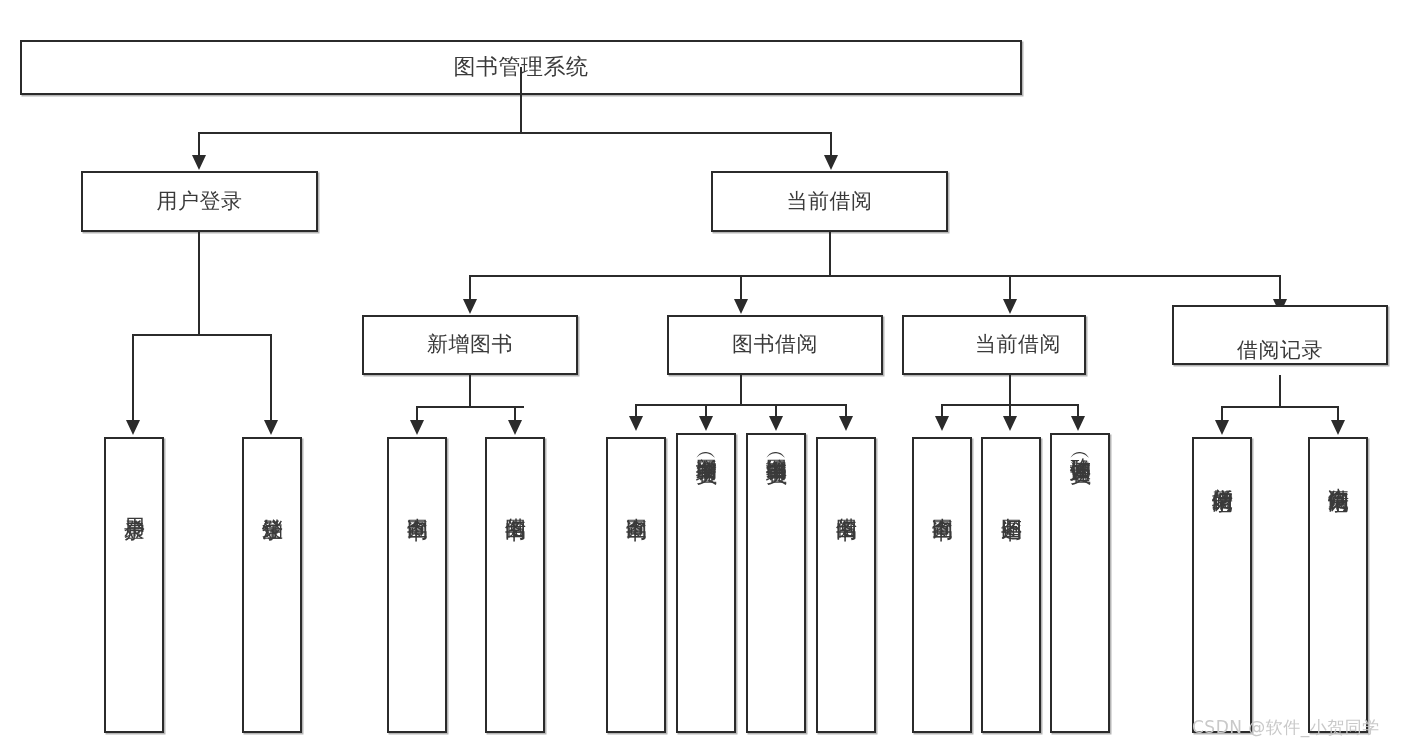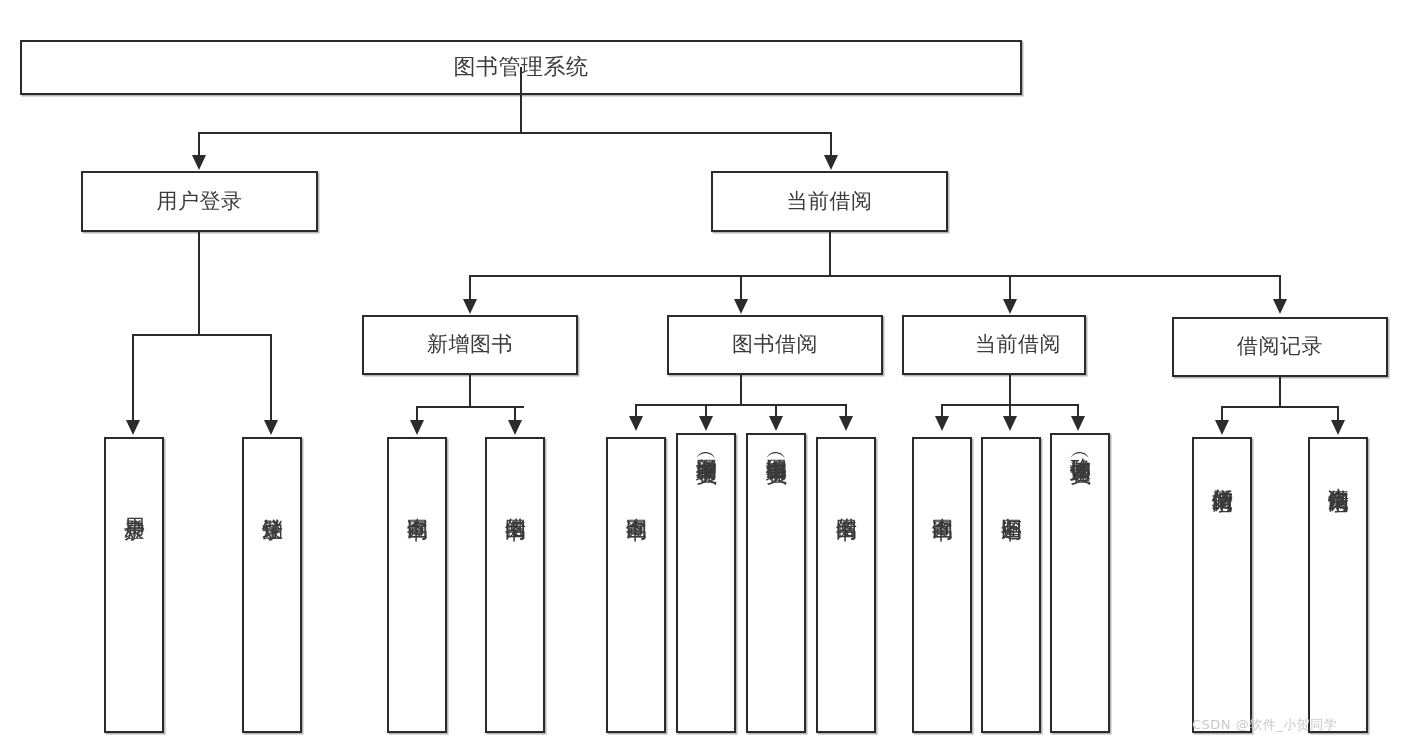--- a/index.html
+++ b/index.html
@@ -65,21 +65,21 @@
     position:absolute;
     width:0;height:0;
     border-left:7px solid transparent;
     border-right:7px solid transparent;
     border-top:15px solid #2b2b2b;
   }
 
   
   #watermark{
     position:absolute;
-    font-size:13px;
+    font-size:17px;
     color:#c9c9c9;
     white-space:nowrap;
     letter-spacing:0.5px;
     pointer-events:none;
   }
 </style>
 </head>
 <body>
 
 <div id="diagram">
@@ -130,21 +130,21 @@
 
   <div class="node horiz" style="left:362px; top:315px; width:216px; height:60px;">
     <span>新增图书</span>
   </div>
   <div class="node horiz" style="left:633px; top:315px; width:216px; height:60px;margin-left:34px;">
     <span>图书借阅</span>
   </div>
   <div class="node horiz" style="left:902px; top:315px; width:184px; height:60px;padding-left:48px;">
     <span>当前借阅</span>
   </div>
-  <div class="node horiz" style="left:1172px; top:317px; width:216px; height:60px;">
+  <div class="node horiz" style="left:1172px; top:305px; width:216px; height:60px;align-items:flex-end;">
     <span>借阅记录</span>
   </div>
 
   <div class="ln v" style="left:469px; top:375px; width:2px; height:32px;"></div>
   <div class="ln h" style="left:416px; top:406px; width:108px; height:2px;"></div>
   <div class="ln v" style="left:416px; top:406px; width:2px; height:16px;"></div>
   <div class="arrow" style="left:410px; top:420px;"></div>
   <div class="ln v" style="left:514px; top:406px; width:2px; height:16px;"></div>
   <div class="arrow" style="left:508px; top:420px;"></div>
 

